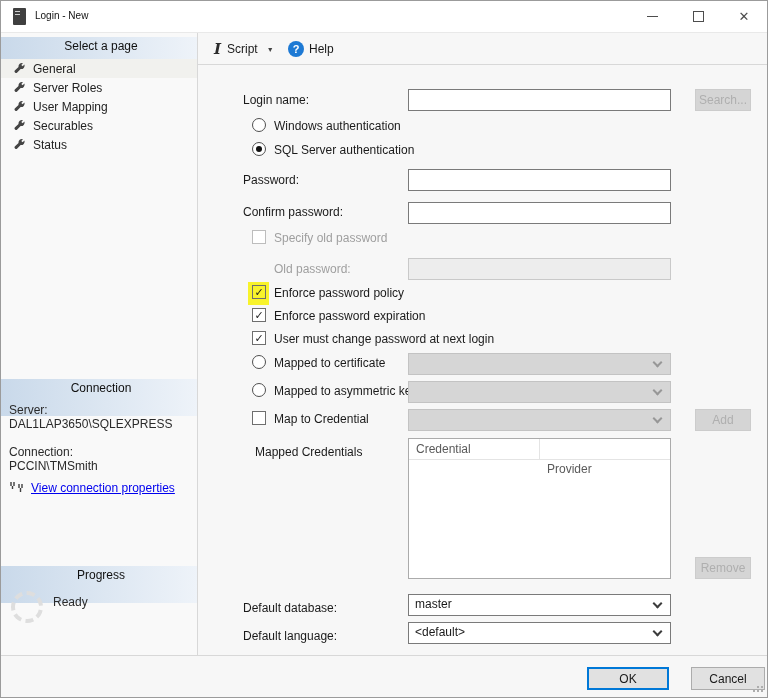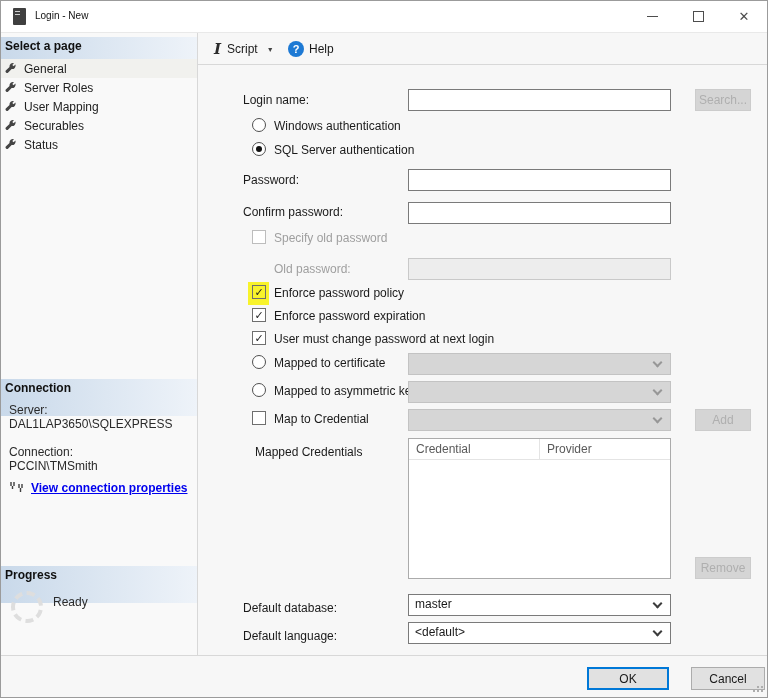--- a/index.html
+++ b/index.html
@@ -20,29 +20,29 @@
   .glyph-max{width:11px;height:11px;border:1px solid #4d4d4d;background:transparent;}
   
   .toolbar{position:absolute;left:197px;top:32px;right:0;height:32px;background:#f7f7f7;border-bottom:1px solid #d8d8d8;}
   .tb-script{position:absolute;left:12px;top:4px;height:24px;display:flex;align-items:center;gap:6px;padding:0 4px;}
   .script-glyph{font-family:"DejaVu Serif",serif;font-style:italic;font-weight:bold;font-size:15px;color:#2b2b2b;line-height:1;}
   .tb-caret{font-size:7px;color:#444;padding:0 3px;}
   .tb-help{position:absolute;left:86px;top:4px;height:24px;display:flex;align-items:center;gap:5px;padding:0 4px;}
   .help-circle{width:16px;height:16px;border-radius:50%;background:#1d79d4;color:#fff;font-weight:bold;font-size:11px;display:flex;align-items:center;justify-content:center;}
   
   .sidebar{position:absolute;left:0;top:32px;width:197px;bottom:42px;background:#f9f9f9;border-right:1px solid #d8d8d8;}
-  .s-header{position:absolute;left:0;width:100%;height:37px;line-height:19px;padding-left:4px;font-weight:bold;color:#101010;
-            background:linear-gradient(to right,#c9d9ea,#eef3f9);}
-  .page-item{position:absolute;left:0;width:100%;height:19px;display:flex;align-items:center;gap:7px;padding-left:3px;}
+  .s-header{position:absolute;left:0;width:100%;height:37px;line-height:19px;padding-left:4px;font-weight:normal;color:#101010;
+            background:linear-gradient(to right,#c9d9ea,#eef3f9);text-align:center;}
+  .page-item{position:absolute;left:0;width:100%;height:19px;display:flex;align-items:center;gap:7px;padding-left:12px;}
   .page-item.selected{background:#f1f1ee;}
   .wrench{flex:0 0 auto;display:block;}
   .side-label{color:#222;}
   .side-text{position:absolute;left:8px;color:#2a2a2a;}
   .link-row{position:absolute;left:8px;display:flex;align-items:center;gap:6px;}
-  .link{color:#0000ee;text-decoration:underline;font-weight:bold;}
+  .link{color:#0000ee;text-decoration:underline;}
   .spinner{position:absolute;left:10px;width:32px;height:32px;border:4px dashed #dedede;border-radius:50%;}
   
   .main{position:absolute;left:198px;top:65px;right:0;bottom:42px;background:#f7f7f7;}
   .flabel{position:absolute;color:#1a1a1a;white-space:nowrap;}
   .flabel.dis{color:#9f9f9f;}
   .tinput{position:absolute;width:263px;height:22px;border:1px solid #7a7a7a;background:#fff;padding:0 5px;font:inherit;}
   .tinput.dis{border-color:#c9c9c9;background:#ededed;}
   .btn{position:absolute;width:56px;height:22px;display:flex;align-items:center;justify-content:center;font-size:12px;}
   .btn.dis{background:#d5d5d5;border:1px solid #cccccc;color:#afafaf;}
   .chk{position:absolute;width:14px;height:14px;border:1px solid #6e6e6e;background:#fff;display:flex;align-items:center;justify-content:center;font-size:11px;line-height:1;color:#1c1c1c;}
@@ -50,21 +50,21 @@
   .radio{position:absolute;width:14px;height:14px;border:1px solid #4f4f4f;border-radius:50%;background:#fff;}
   .radio.sel:after{content:"";position:absolute;left:3px;top:3px;width:6px;height:6px;border-radius:50%;background:#111;}
   .hl-yellow{position:absolute;background:#f8f32b;}
   .combo{position:absolute;width:263px;height:22px;background:#d6d6d6;border:1px solid #c3c3c3;padding:2px 22px 0 6px;color:#1a1a1a;}
   .combo .caret{position:absolute;right:9px;top:5px;width:7px;height:7px;border-right:2px solid #979797;border-bottom:2px solid #979797;transform:rotate(45deg);}
   .combo.en{background:#fff;border-color:#7a7a7a;}
   .combo.en .caret{border-color:#3c3c3c;}
   .credtable{position:absolute;left:209px;top:372px;width:263px;height:141px;background:#fff;border:1px solid #ababab;}
   .credtable .hrow{display:flex;height:21px;border-bottom:1px solid #e4e4e4;}
   .credtable .hcell{flex:1;padding:3px 0 0 7px;color:#5a5a5a;border-right:1px solid #e4e4e4;}
-  .credtable .hcell:last-child{border-right:none;}
+  .credtable .hcell:last-child{border-right:none;margin-top:20px;}
   
   .footer{position:absolute;left:0;bottom:0;width:100%;height:42px;background:#f7f7f7;border-top:1px solid #d8d8d8;}
   .fbtn{position:absolute;top:11px;height:23px;display:flex;align-items:center;justify-content:center;background:#e1e1e1;}
   .btn-ok{left:586px;width:82px;border:2px solid #0078d7;}
   .btn-cancel{left:690px;width:74px;border:1px solid #acacac;}
   .grip{position:absolute;right:4px;bottom:13px;width:2px;height:2px;background:transparent;
         box-shadow:0 0 #adadad,0 4px #adadad,-4px 4px #adadad,0 8px #adadad,-4px 8px #adadad,-8px 8px #adadad;}
 </style>
 </head>
 <body>

